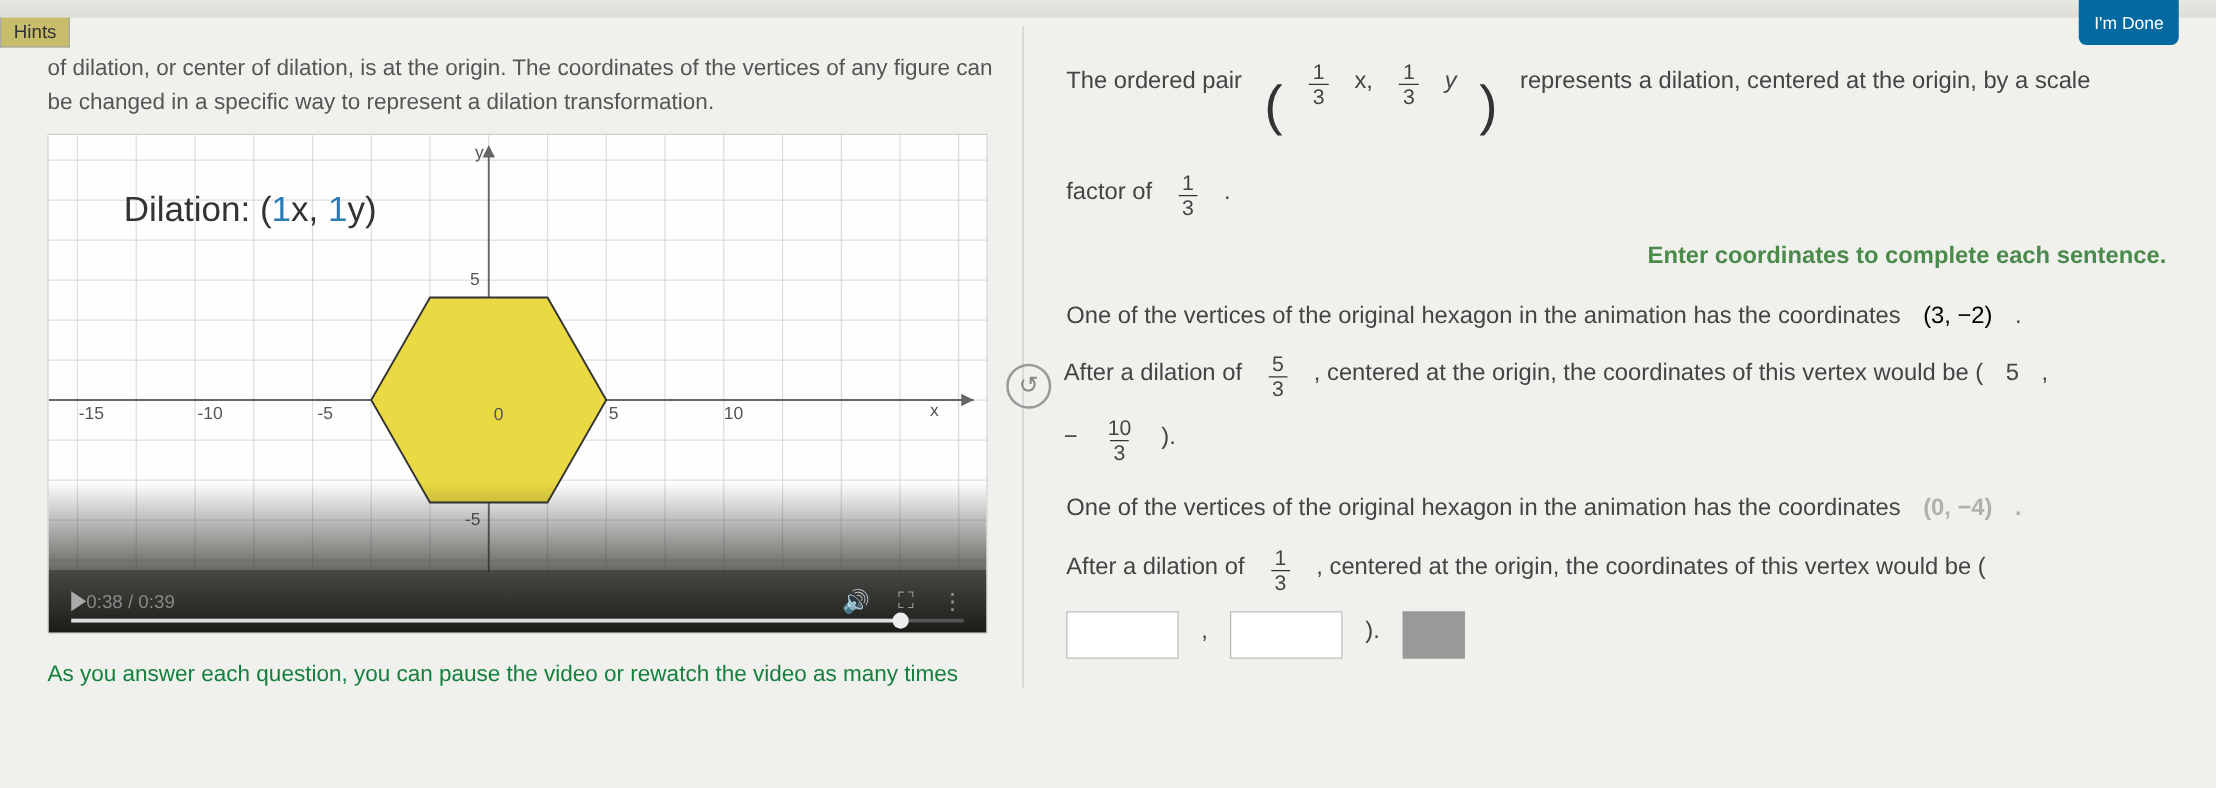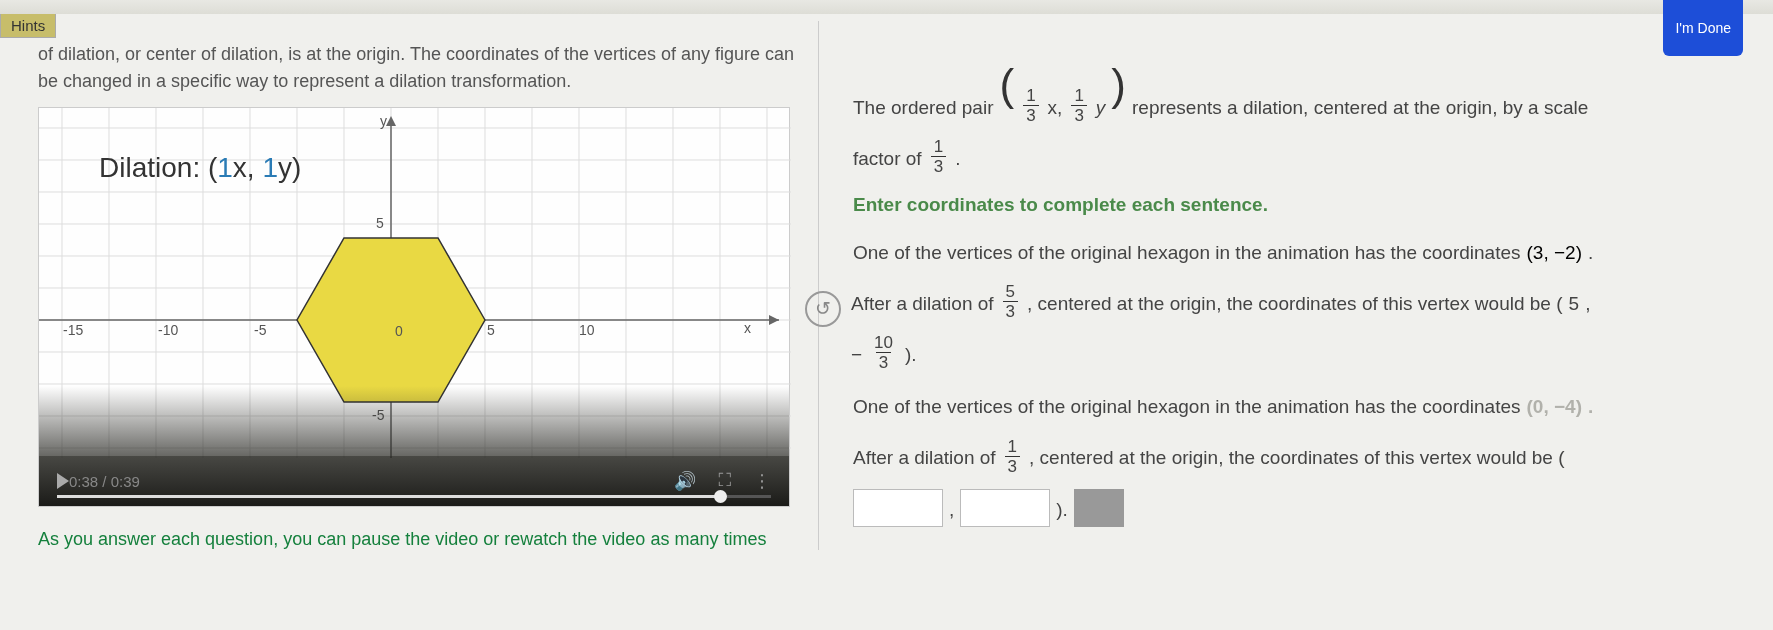--- a/index.html
+++ b/index.html
@@ -22,23 +22,23 @@
       color: #333;
       padding: 3px 10px;
       font-size: 15px;
       border: 1px solid #aaa;
       border-top: none;
     }
     .done-btn {
       position: absolute;
       top: 0px;
       right: 30px;
-      background: #1d4ed8;
+      background: #0369a1;
       color: #fff;
-      padding: 20px 12px;
+      padding: 10px 12px;
       border-radius: 0 0 6px 6px;
       font-size: 14px;
     }
     .main-content {
       display: flex;
       padding: 3px 0 0 38px;
       gap: 20px;
     }
     .left-panel {
       width: 760px;
@@ -137,21 +137,21 @@
       margin-top: -20px;
       align-self: stretch;
     }
     .right-panel {
       flex: 1;
       padding: 8px 40px 0 14px;
       font-size: 19px;
       color: #444;
       line-height: 1.7;
     }
-    .right-panel .row { margin-bottom: 14px; display: flex; align-items: flex-end; flex-wrap: wrap; gap: 6px;}
+    .right-panel .row { margin-bottom: 14px; display: flex; align-items: flex-start; flex-wrap: wrap; gap: 18px;}
     .frac {
       display: inline-flex;
       flex-direction: column;
       align-items: center;
       vertical-align: middle;
       font-size: 17px;
       line-height: 1;
       margin: 0 3px;
     }
     .frac .num { padding: 0 3px 1px 3px; }
@@ -161,20 +161,21 @@
       font-weight: 300;
       color: #333;
       position: relative;
       top: -1px;
     }
     .instruction {
       color: #4a8a4a;
       font-weight: 600;
       font-size: 19px;
       margin: 8px 0 16px 0;
+      text-align: right;
     }
     .coord { color: #000000; }
     .reset-icon {
       display: inline-flex;
       width: 36px; height: 36px;
       border: 2px solid #999;
       border-radius: 50%;
       align-items: center;
       justify-content: center;
       color: #888;

